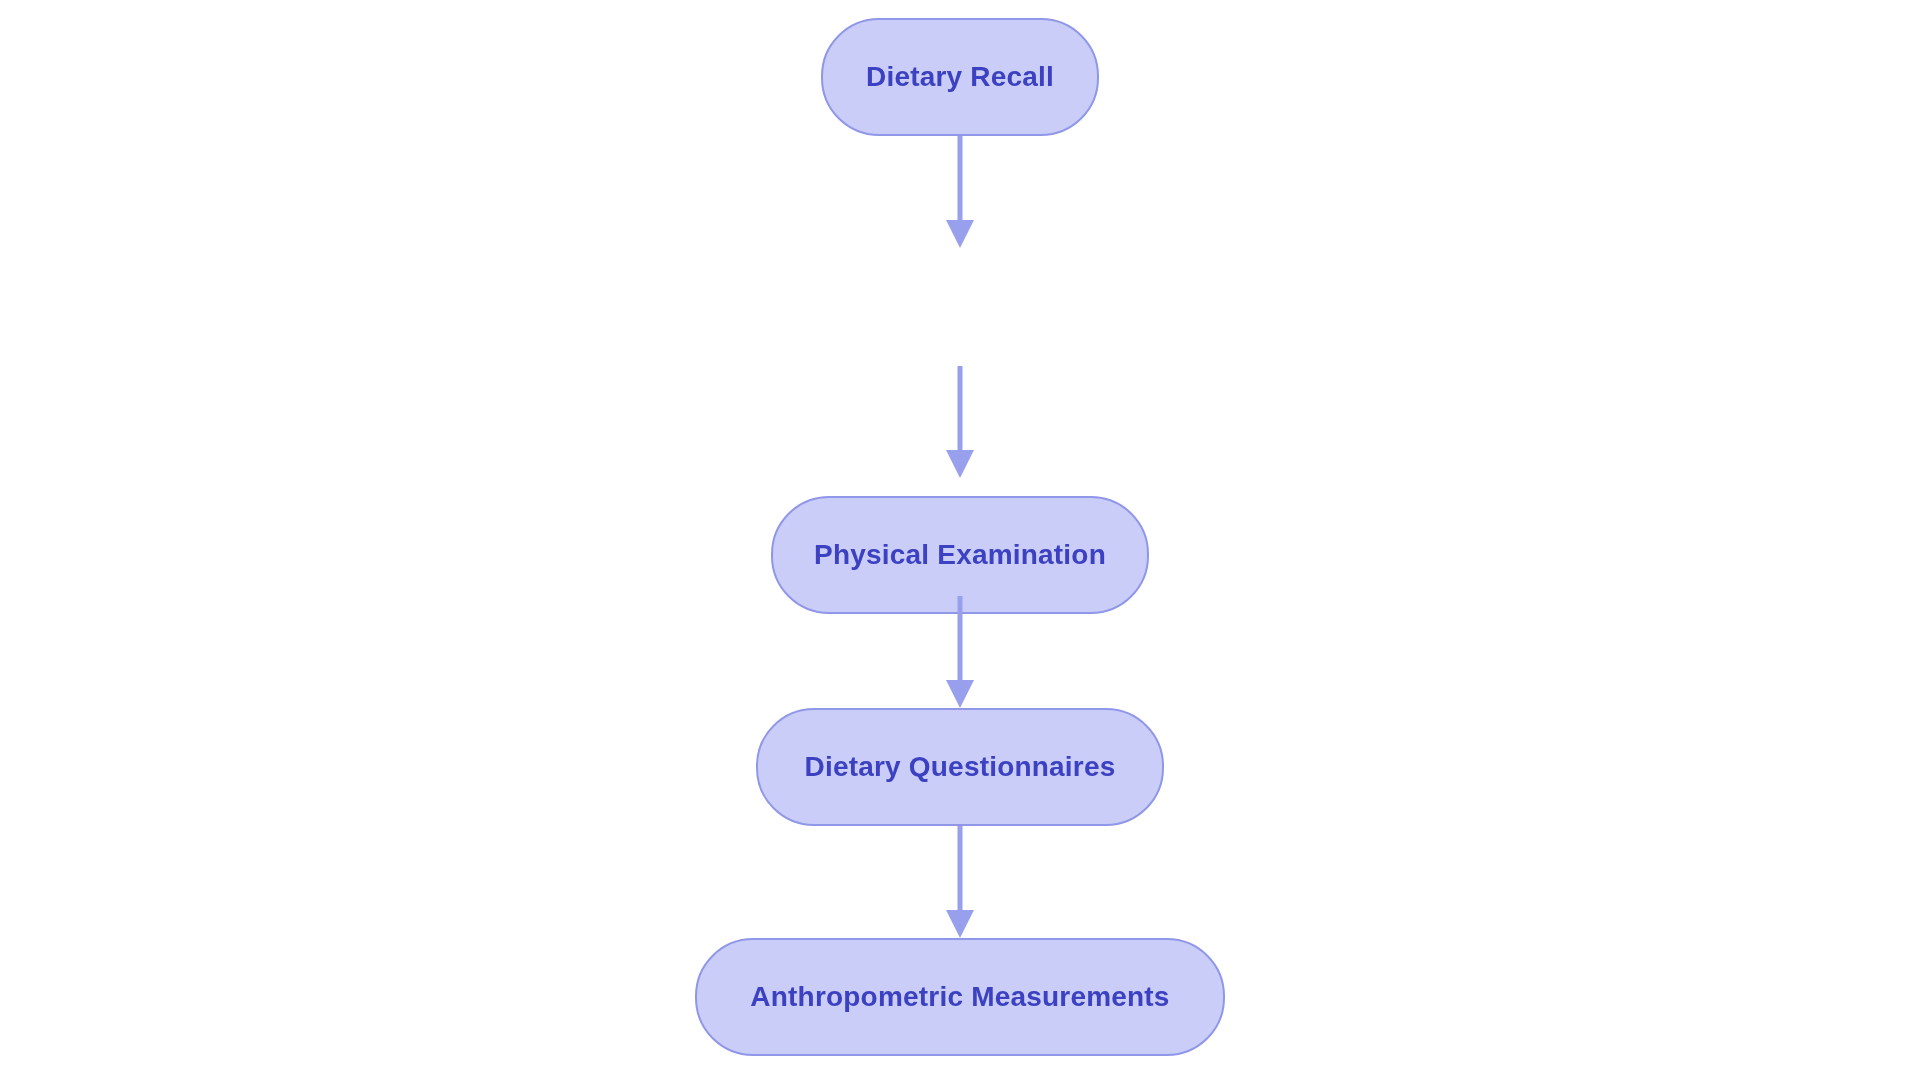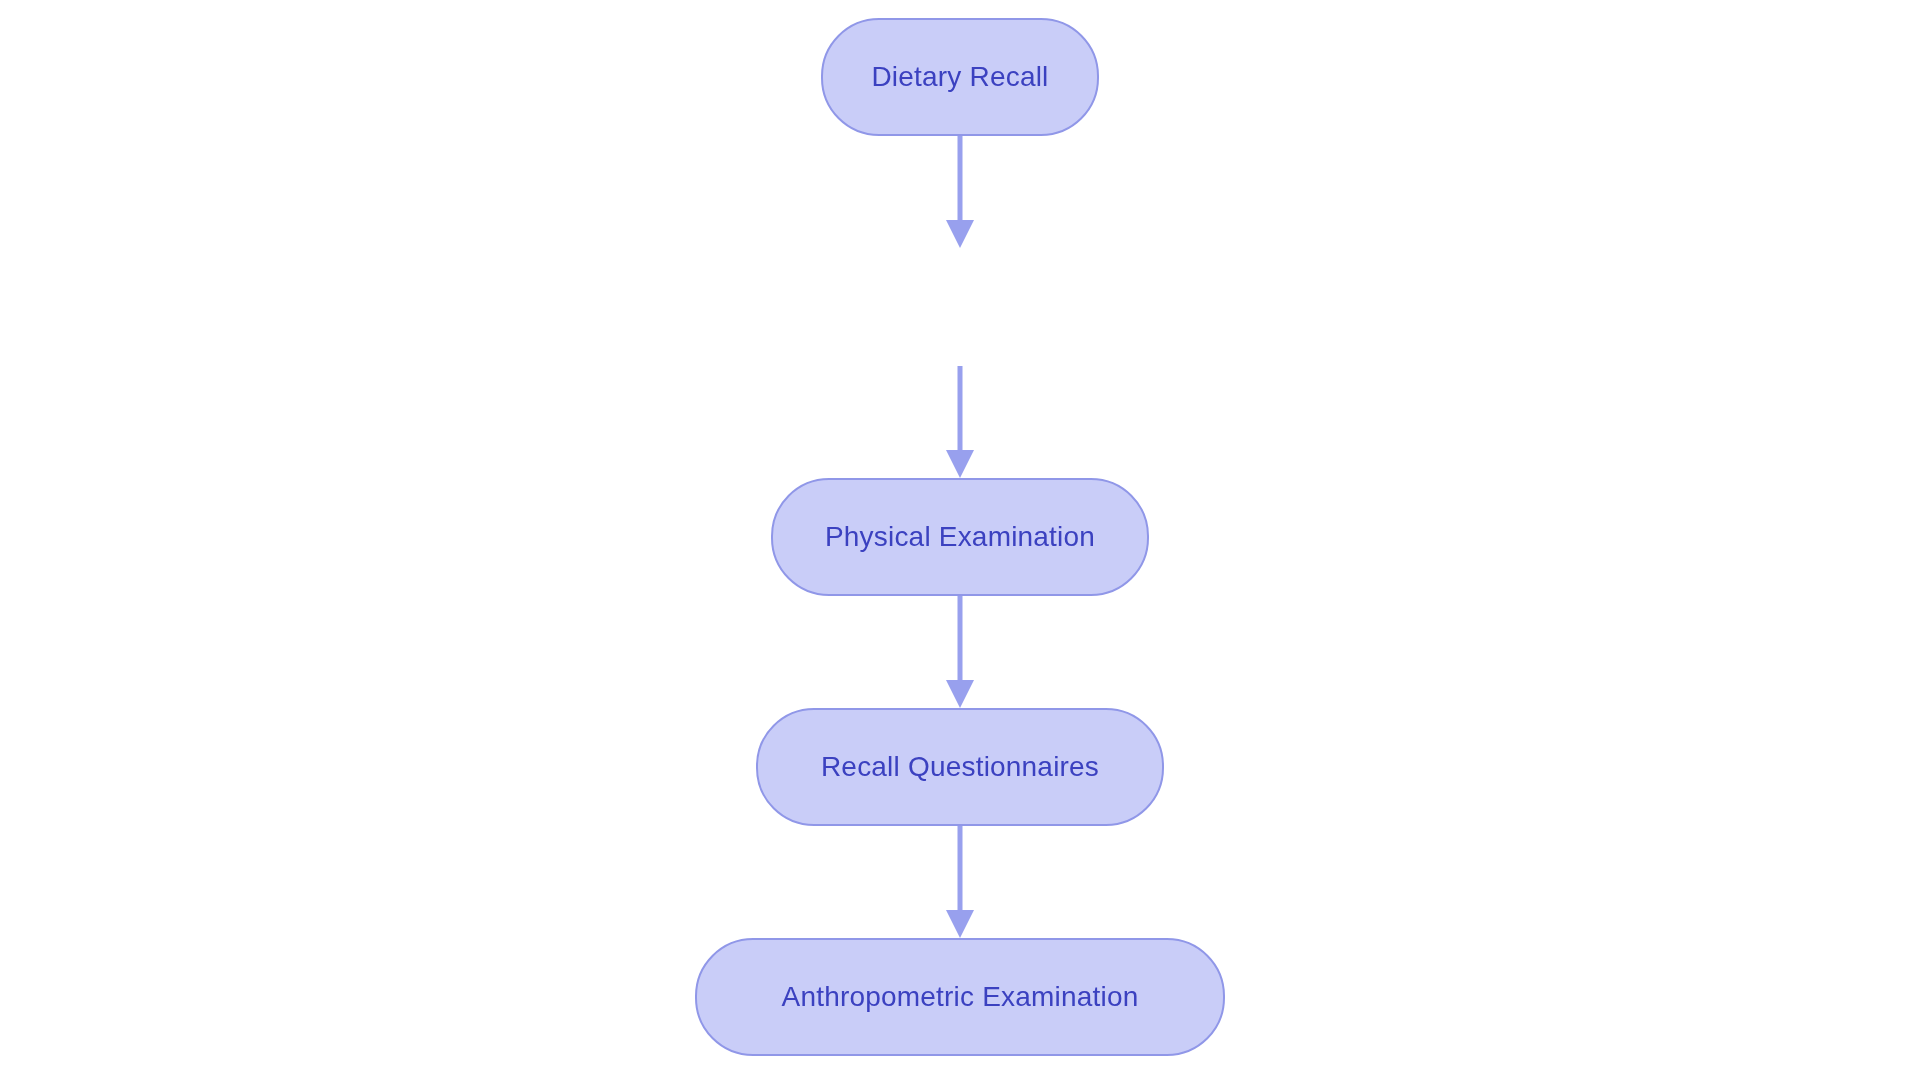--- a/index.html
+++ b/index.html
@@ -24,28 +24,28 @@
     border: 2px solid #9097e8;
     border-radius: 58px;
     display: flex;
     align-items: center;
     justify-content: center;
     box-sizing: border-box;
   }
   .node .label {
     color: #3b41c0;
     font-size: 28px;
-    font-weight: 400;
+    font-weight: 700;
     letter-spacing: 0.2px;
     white-space: nowrap;
     text-align: center;
   }
   .n1 { top: 18px;  width: 278px; }
   .n2 { top: 248px; width: 246px; }
-  .n3 { top: 478px; width: 378px; }
+  .n3 { top: 496px; width: 378px; }
   .n4 { top: 708px; width: 408px; }
   .n5 { top: 938px; width: 530px; }
 
   .arrow {
     position: absolute;
     left: 50%;
     transform: translateX(-50%);
     width: 28px;
     height: 112px;
   }
@@ -97,25 +97,25 @@
   <div class="node n3">
     <span class="label">Physical Examination</span>
   </div>
 
   <div class="arrow a3">
     <div class="shaft"></div>
     <div class="head"></div>
   </div>
 
   <div class="node n4">
-    <span class="label">Recall Questionnaires</span>
+    <span class="label">Dietary Questionnaires</span>
   </div>
 
   <div class="arrow a4">
     <div class="shaft"></div>
     <div class="head"></div>
   </div>
 
   <div class="node n5">
-    <span class="label">Anthropometric Examination</span>
+    <span class="label">Anthropometric Measurements</span>
   </div>
 
 </div>
 
 </body></html>

